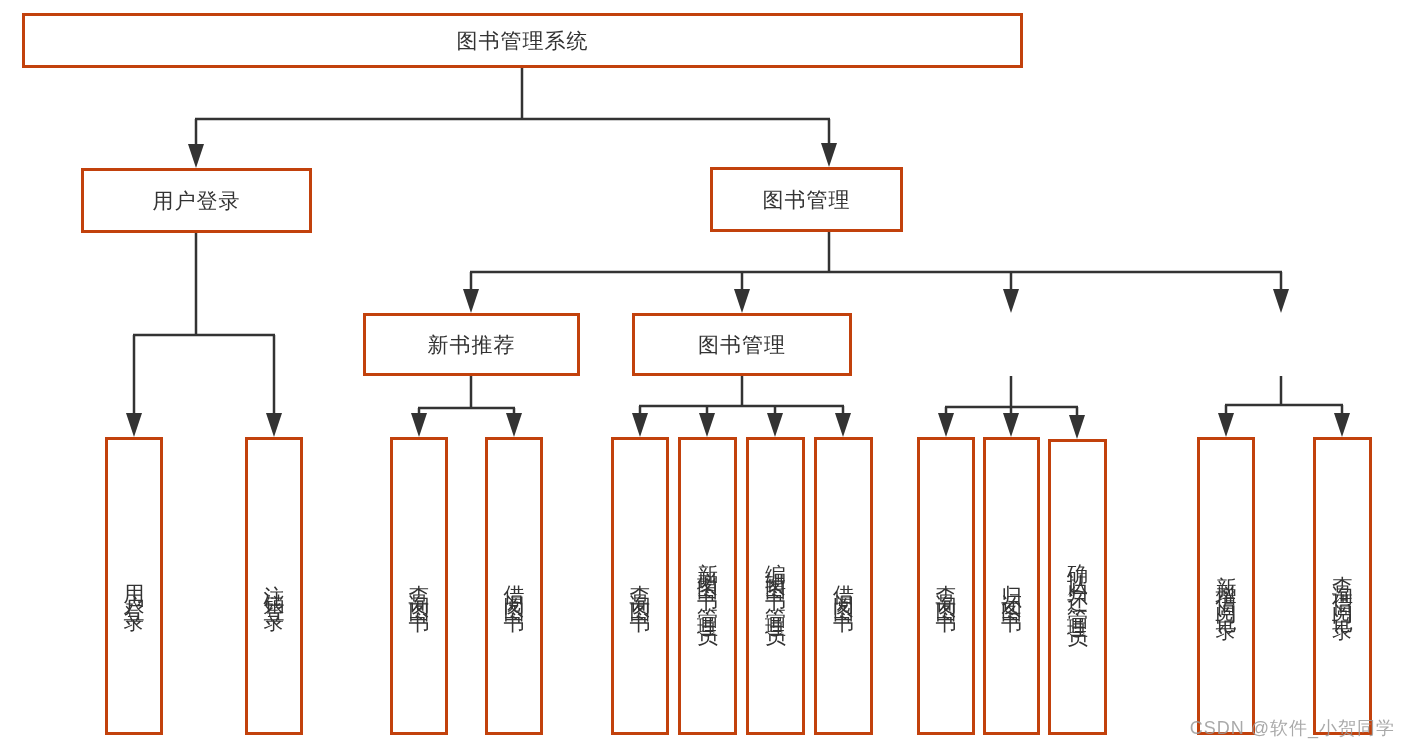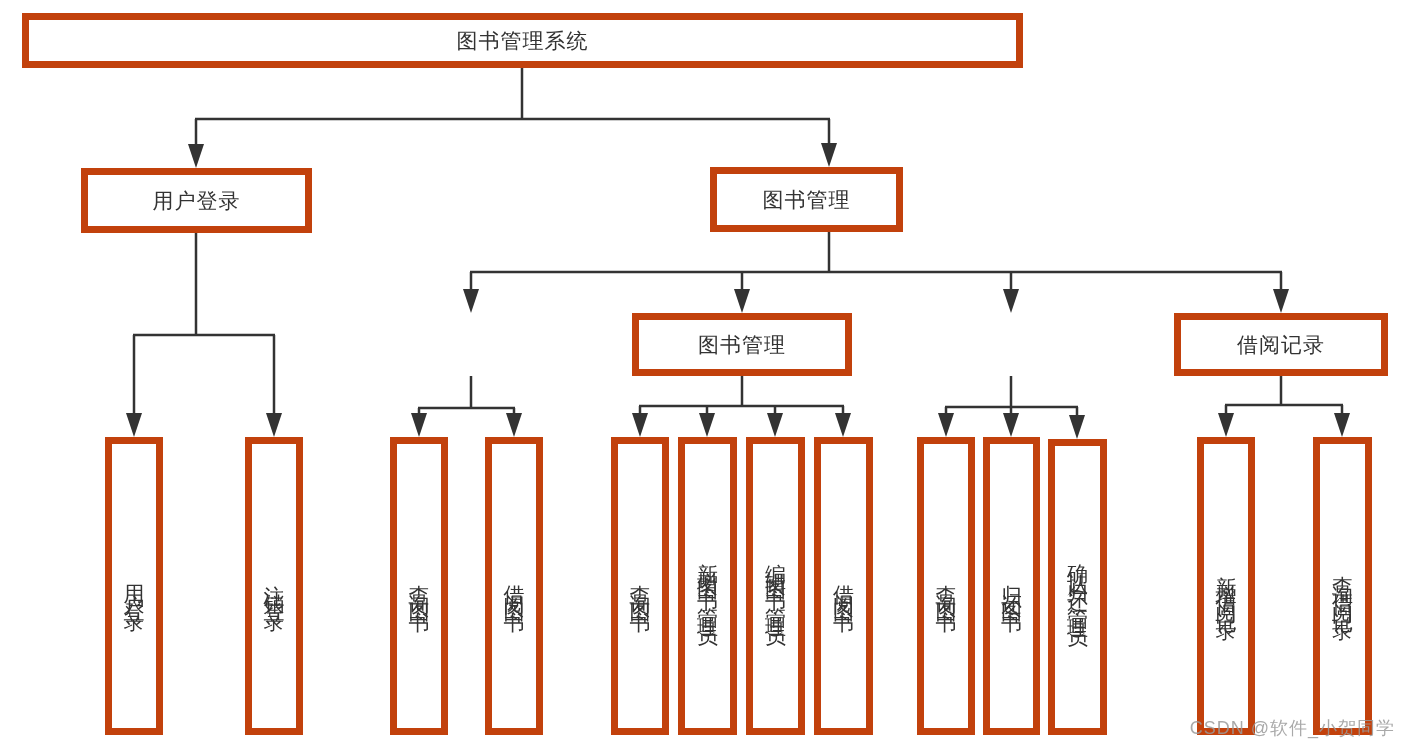--- a/index.html
+++ b/index.html
@@ -18,21 +18,21 @@
   .connectors {
     position: absolute;
     left: 0;
     top: 0;
     z-index: 1;
   }
   .node {
     position: absolute;
     box-sizing: border-box;
     background: #ffffff;
-    border: 7px solid #c2410c;
+    border: 3px solid #c2410c;
     display: flex;
     align-items: center;
     justify-content: center;
     color: #333333;
     z-index: 2;
   }
   .node span {
     font-size: 21px;
     letter-spacing: 1px;
     white-space: nowrap;
@@ -130,25 +130,25 @@
     <span>图书管理系统</span>
   </div>
 
   <div class="node" style="left:81px;top:168px;width:231px;height:65px">
     <span>用户登录</span>
   </div>
   <div class="node" style="left:710px;top:167px;width:193px;height:65px">
     <span>图书管理</span>
   </div>
 
+  <div class="node" style="left:363px;top:313px;width:217px;height:63px">
+    <span>新书推荐</span>
+  </div>
   <div class="node" style="left:632px;top:313px;width:220px;height:63px">
     <span>图书管理</span>
-  </div>
-  <div class="node" style="left:1174px;top:313px;width:214px;height:63px">
-    <span>借阅记录</span>
   </div>
 
   <div class="node v" style="left:105px;top:437px;width:58px;height:298px">
     <span>用户登录</span>
   </div>
   <div class="node v" style="left:245px;top:437px;width:58px;height:298px">
     <span>注销登录</span>
   </div>
 
   <div class="node v" style="left:390px;top:437px;width:58px;height:298px">

